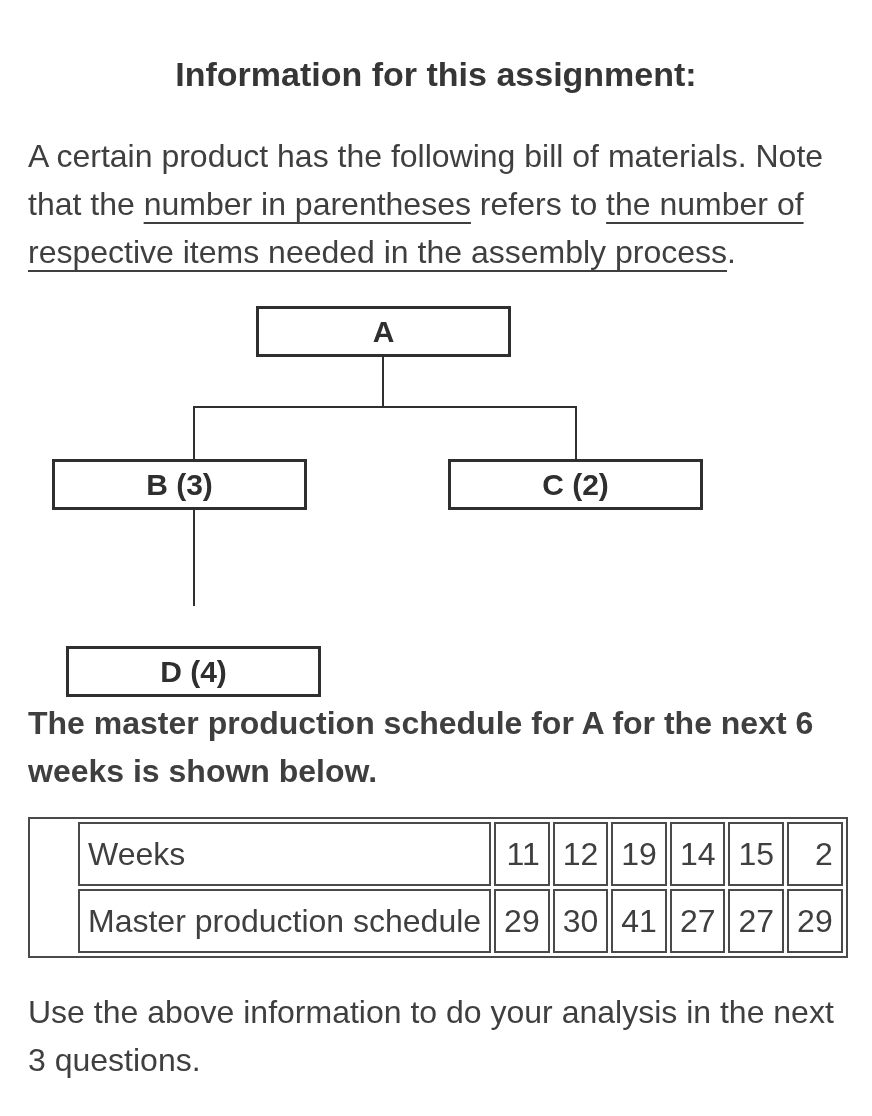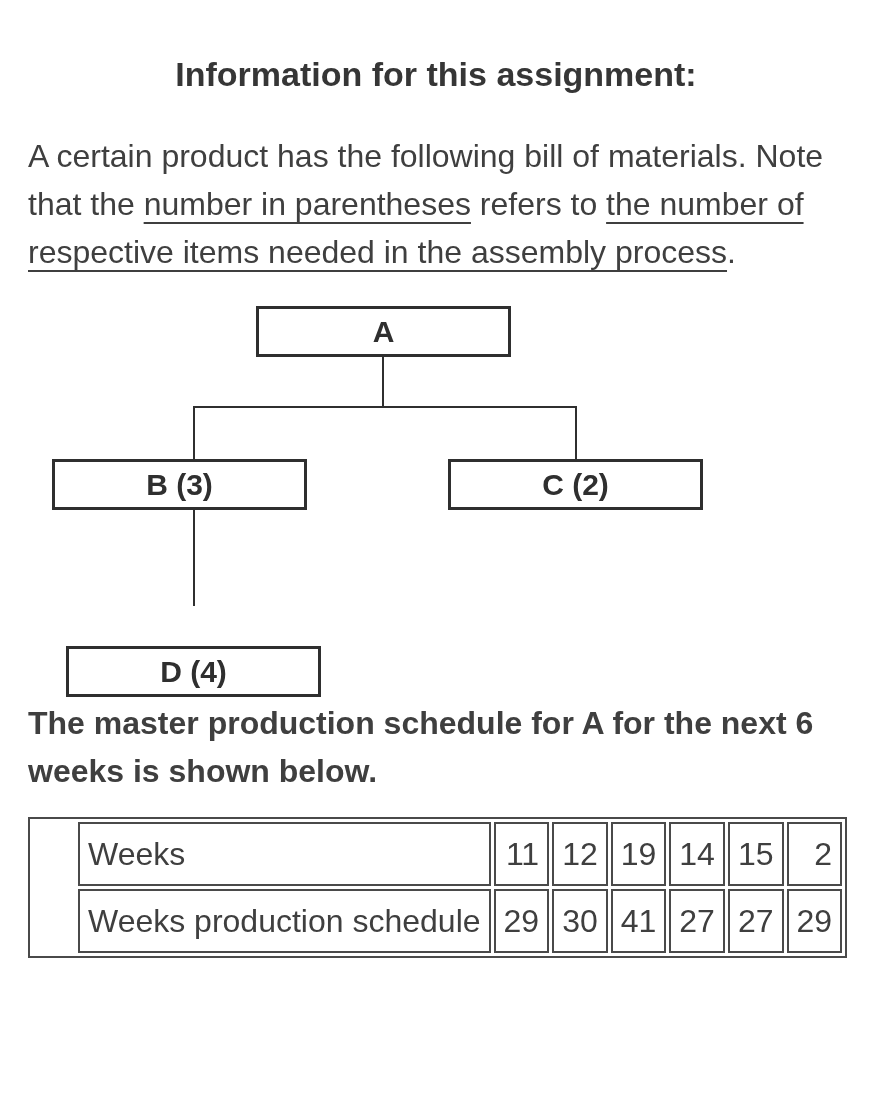--- a/index.html
+++ b/index.html
@@ -131,25 +131,26 @@
         <tr>
       <td class="label-cell">Weeks</td>
       <td class="num-cell">11</td>
       <td class="num-cell">12</td>
       <td class="num-cell">19</td>
       <td class="num-cell">14</td>
       <td class="num-cell">15</td>
       <td class="num-cell">2</td>
     </tr>
     <tr>
-      <td class="label-cell">Weeks production schedule</td>
+      <td class="label-cell">Master production schedule</td>
       <td class="num-cell">29</td>
       <td class="num-cell">30</td>
       <td class="num-cell">41</td>
       <td class="num-cell">27</td>
       <td class="num-cell">27</td>
       <td class="num-cell">29</td>
     </tr>
   </tbody>
     </table>
 
+  <p class="para outro">Use the above information to do your analysis in the next 3 questions.</p>
 
 </div>
 
 </body></html>

